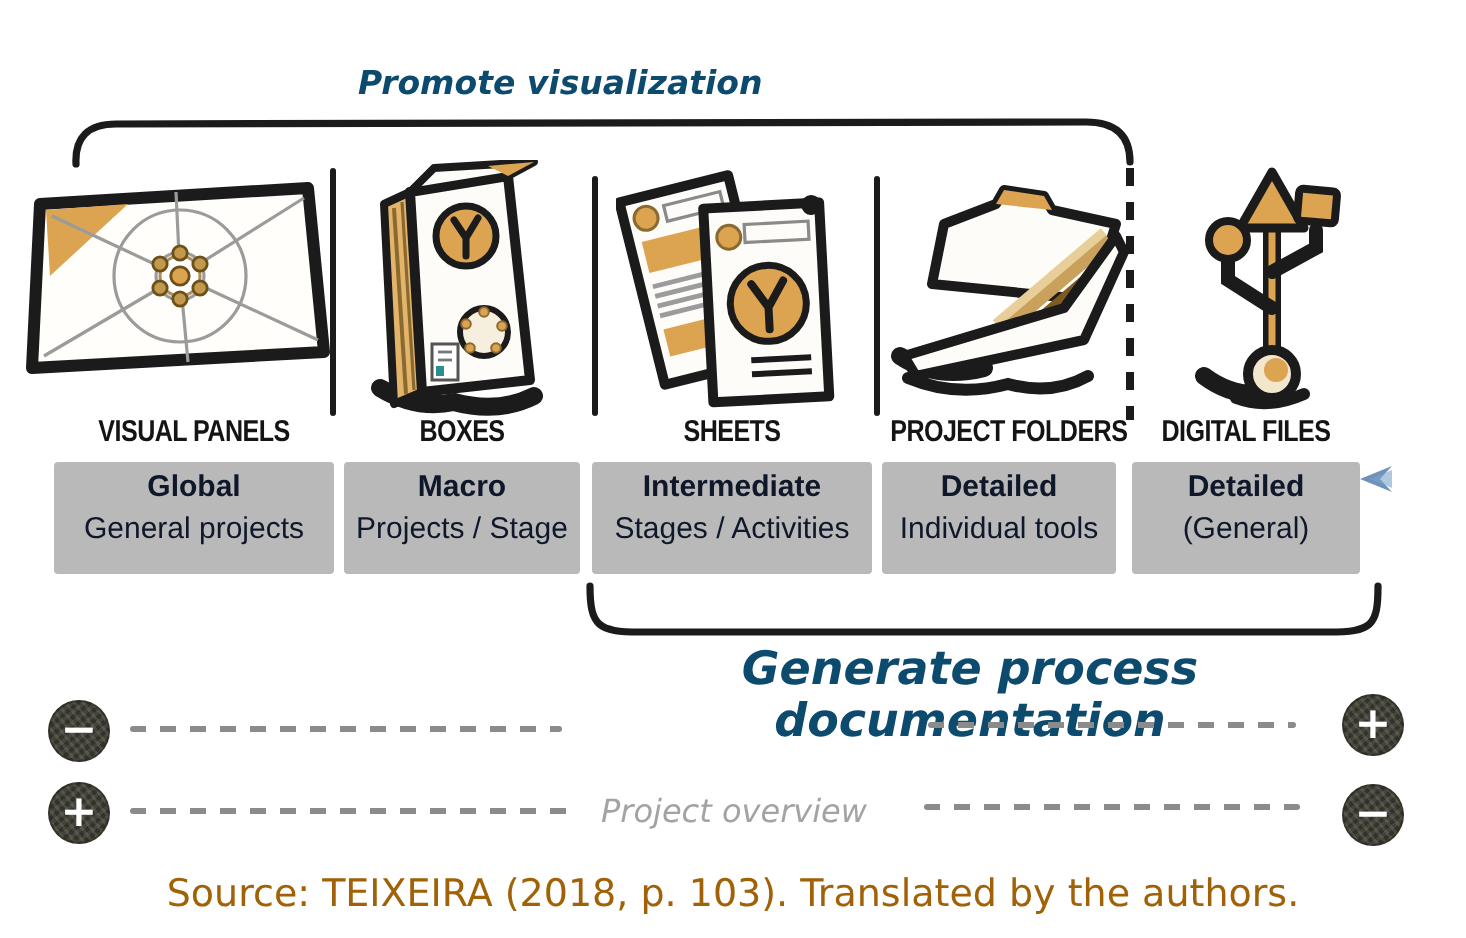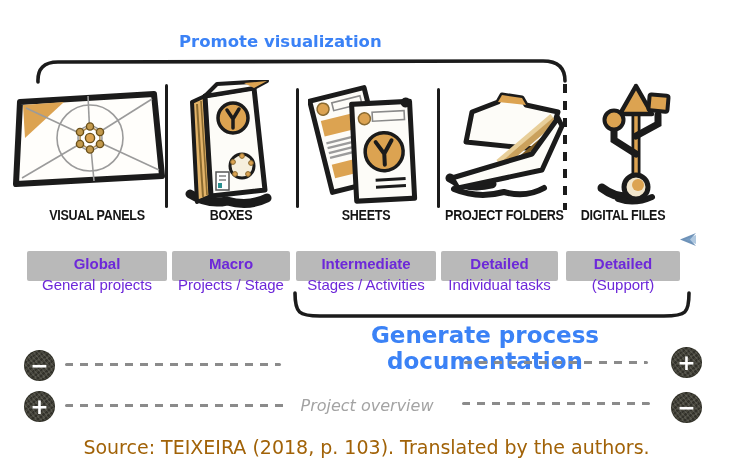--- a/index.html
+++ b/index.html
@@ -5,40 +5,40 @@
   html,body{margin:0;padding:0;background:#fff;}
   #fig{
     position:relative;width:733px;height:469px;background:#ffffff;
     font-family:"DejaVu Sans", sans-serif;overflow:hidden;color:#1b1b1b;
   }
   .abs{position:absolute;}
   
   .fig-title{top:5px;right:4px;font-size:19px;letter-spacing:-0.2px;color:#1c1c1c;white-space:nowrap;}
   .source-line{top:436px;left:0;width:733px;text-align:center;font-size:19px;color:#a16207;white-space:nowrap;}
   
-  .hand{font-family:"DejaVu Sans",sans-serif;font-weight:bold;color:#3b82f6;}
+  .hand{font-family:"DejaVu Sans",sans-serif;font-style:italic;font-weight:bold;color:#0c4a6e;}
   .promote{top:32px;left:179px;font-size:16.5px;}
   .generate{top:322px;left:348px;width:274px;text-align:center;font-size:23px;}
   
   svg{display:block;}
   .stroke{fill:none;stroke:#1b1b1b;stroke-linecap:round;stroke-linejoin:round;}
   
   .sep{width:3px;background:#1b1b1b;border-radius:2px;}
   .sep-dashed{width:4px;background:repeating-linear-gradient(180deg,#1b1b1b 0 9px,transparent 9px 17px);}
   
   .tool-label{
     top:208px;height:18px;text-align:center;font-family:"Liberation Sans",sans-serif;
     font-weight:bold;font-size:13.5px;letter-spacing:-0.3px;color:#141414;
     transform:scale(0.93,1.12);white-space:nowrap;
   }
   
   .gray-box{
-    top:231px;height:30px;background:#b9b9b9;border-radius:2px;text-align:center;
+    top:231px;height:56px;background:#b9b9b9;border-radius:2px;text-align:center;
     font-family:"Liberation Sans",sans-serif;font-size:15px;line-height:21px;
-    color:#6d28d9;padding-top:2px;box-sizing:border-box;margin-top:20px;
+    color:#0f172a;padding-top:2px;box-sizing:border-box;
   }
   .gray-box .lvl{font-weight:bold;display:block;}
   .gray-box .scope{display:block;white-space:nowrap;}
   
   .scale-btn{
     width:31px;height:31px;border-radius:50%;
     background:
       repeating-linear-gradient(52deg,rgba(255,255,255,0.10) 0 1.5px,transparent 1.5px 3.5px),
       repeating-linear-gradient(-40deg,rgba(0,0,0,0.28) 0 2px,transparent 2px 4px),
       #45443a;
@@ -181,25 +181,25 @@
   <div class="abs gray-box" style="left:172px;width:118px;">
     <span class="lvl">Macro</span>
     <span class="scope">Projects / Stage</span>
   </div>
   <div class="abs gray-box" style="left:296px;width:140px;">
     <span class="lvl">Intermediate</span>
     <span class="scope">Stages / Activities</span>
   </div>
   <div class="abs gray-box" style="left:441px;width:117px;">
     <span class="lvl">Detailed</span>
-    <span class="scope">Individual tasks</span>
+    <span class="scope">Individual tools</span>
   </div>
   <div class="abs gray-box" style="left:566px;width:114px;">
     <span class="lvl">Detailed</span>
-    <span class="scope">(Support)</span>
+    <span class="scope">(General)</span>
   </div>
 
   <svg class="abs" style="left:679px;top:231px;" width="19" height="17" viewBox="0 0 19 17">
     <path d="M 17 2 L 1 8.5 L 17 15 L 11 8.5 Z" fill="#5e86b0" opacity="0.9"></path>
     <path d="M 17 4 L 6 8.5 L 17 13 Z" fill="#7ba3c9" opacity="0.6"></path>
   </svg>
 
   <svg class="abs" style="left:288px;top:288px;" width="410" height="34" viewBox="0 0 410 34">
     <path class="stroke" stroke-width="3.6" d="M 7 5 C 7 25 11 28 32 28 L 376 28 C 398 28 401 25 401 5"></path>
   </svg>

